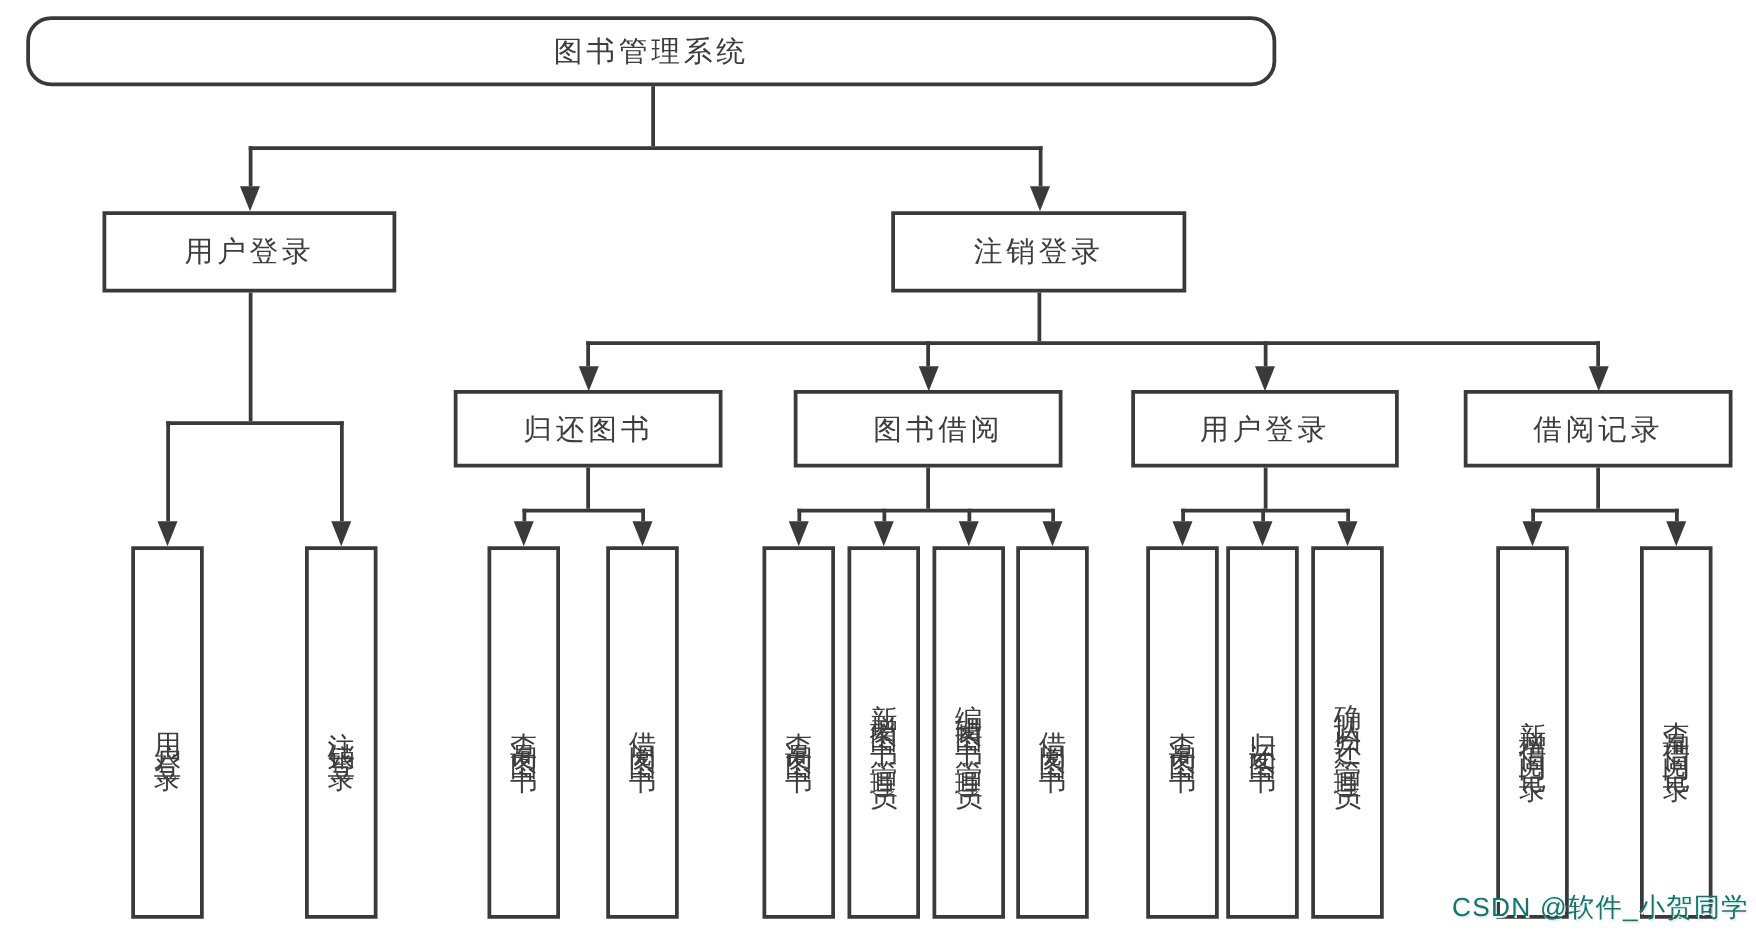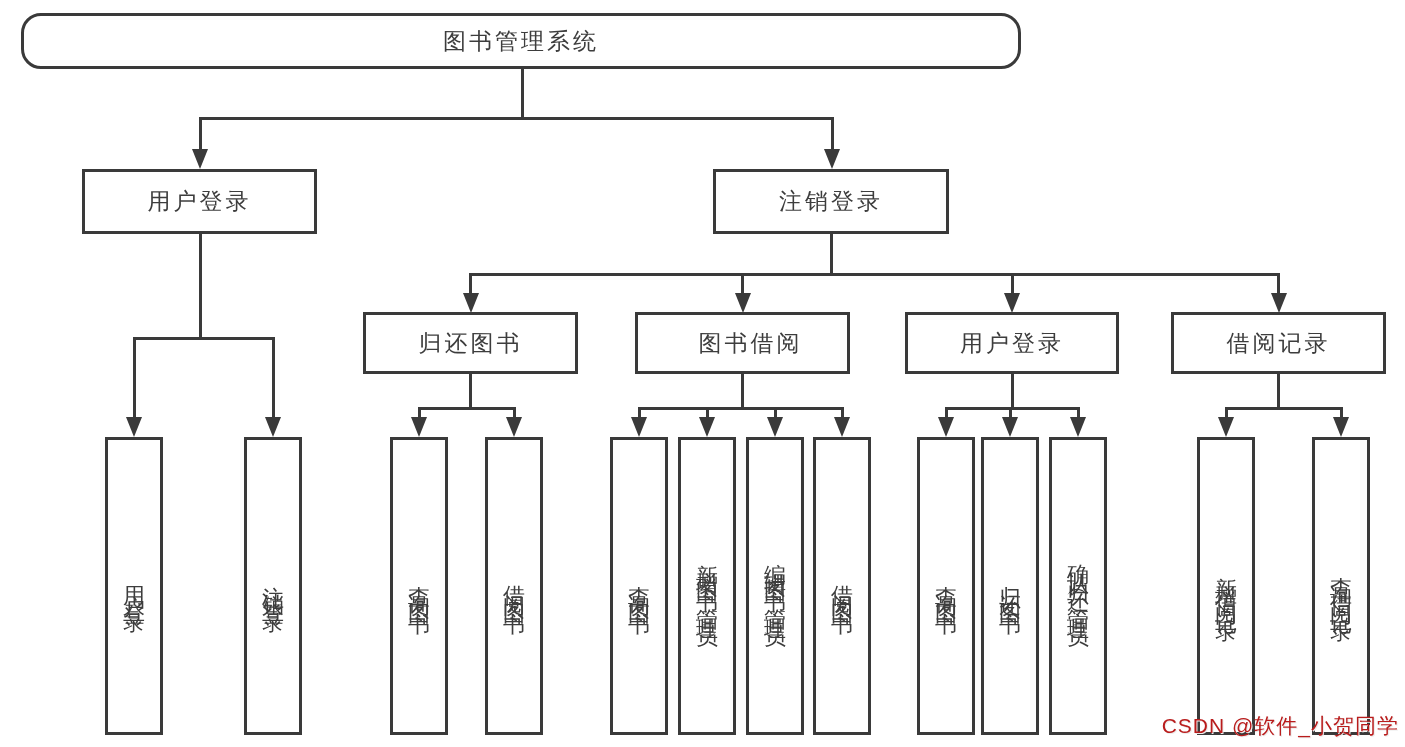--- a/index.html
+++ b/index.html
@@ -57,21 +57,21 @@
     border-right: 8px solid transparent;
     border-top: 20px solid #3a3a3a;
   }
   
   .watermark {
     position: absolute;
     top: 712px;
     right: 6px;
     font-size: 21px;
     letter-spacing: 1px;
-    color: #b91c1c;
+    color: #0f766e;
     text-shadow: 1px 1px 0 #ececec;
     white-space: nowrap;
     z-index: 5;
   }
 </style>
 </head>
 <body>
 
 <div class="canvas">
 

